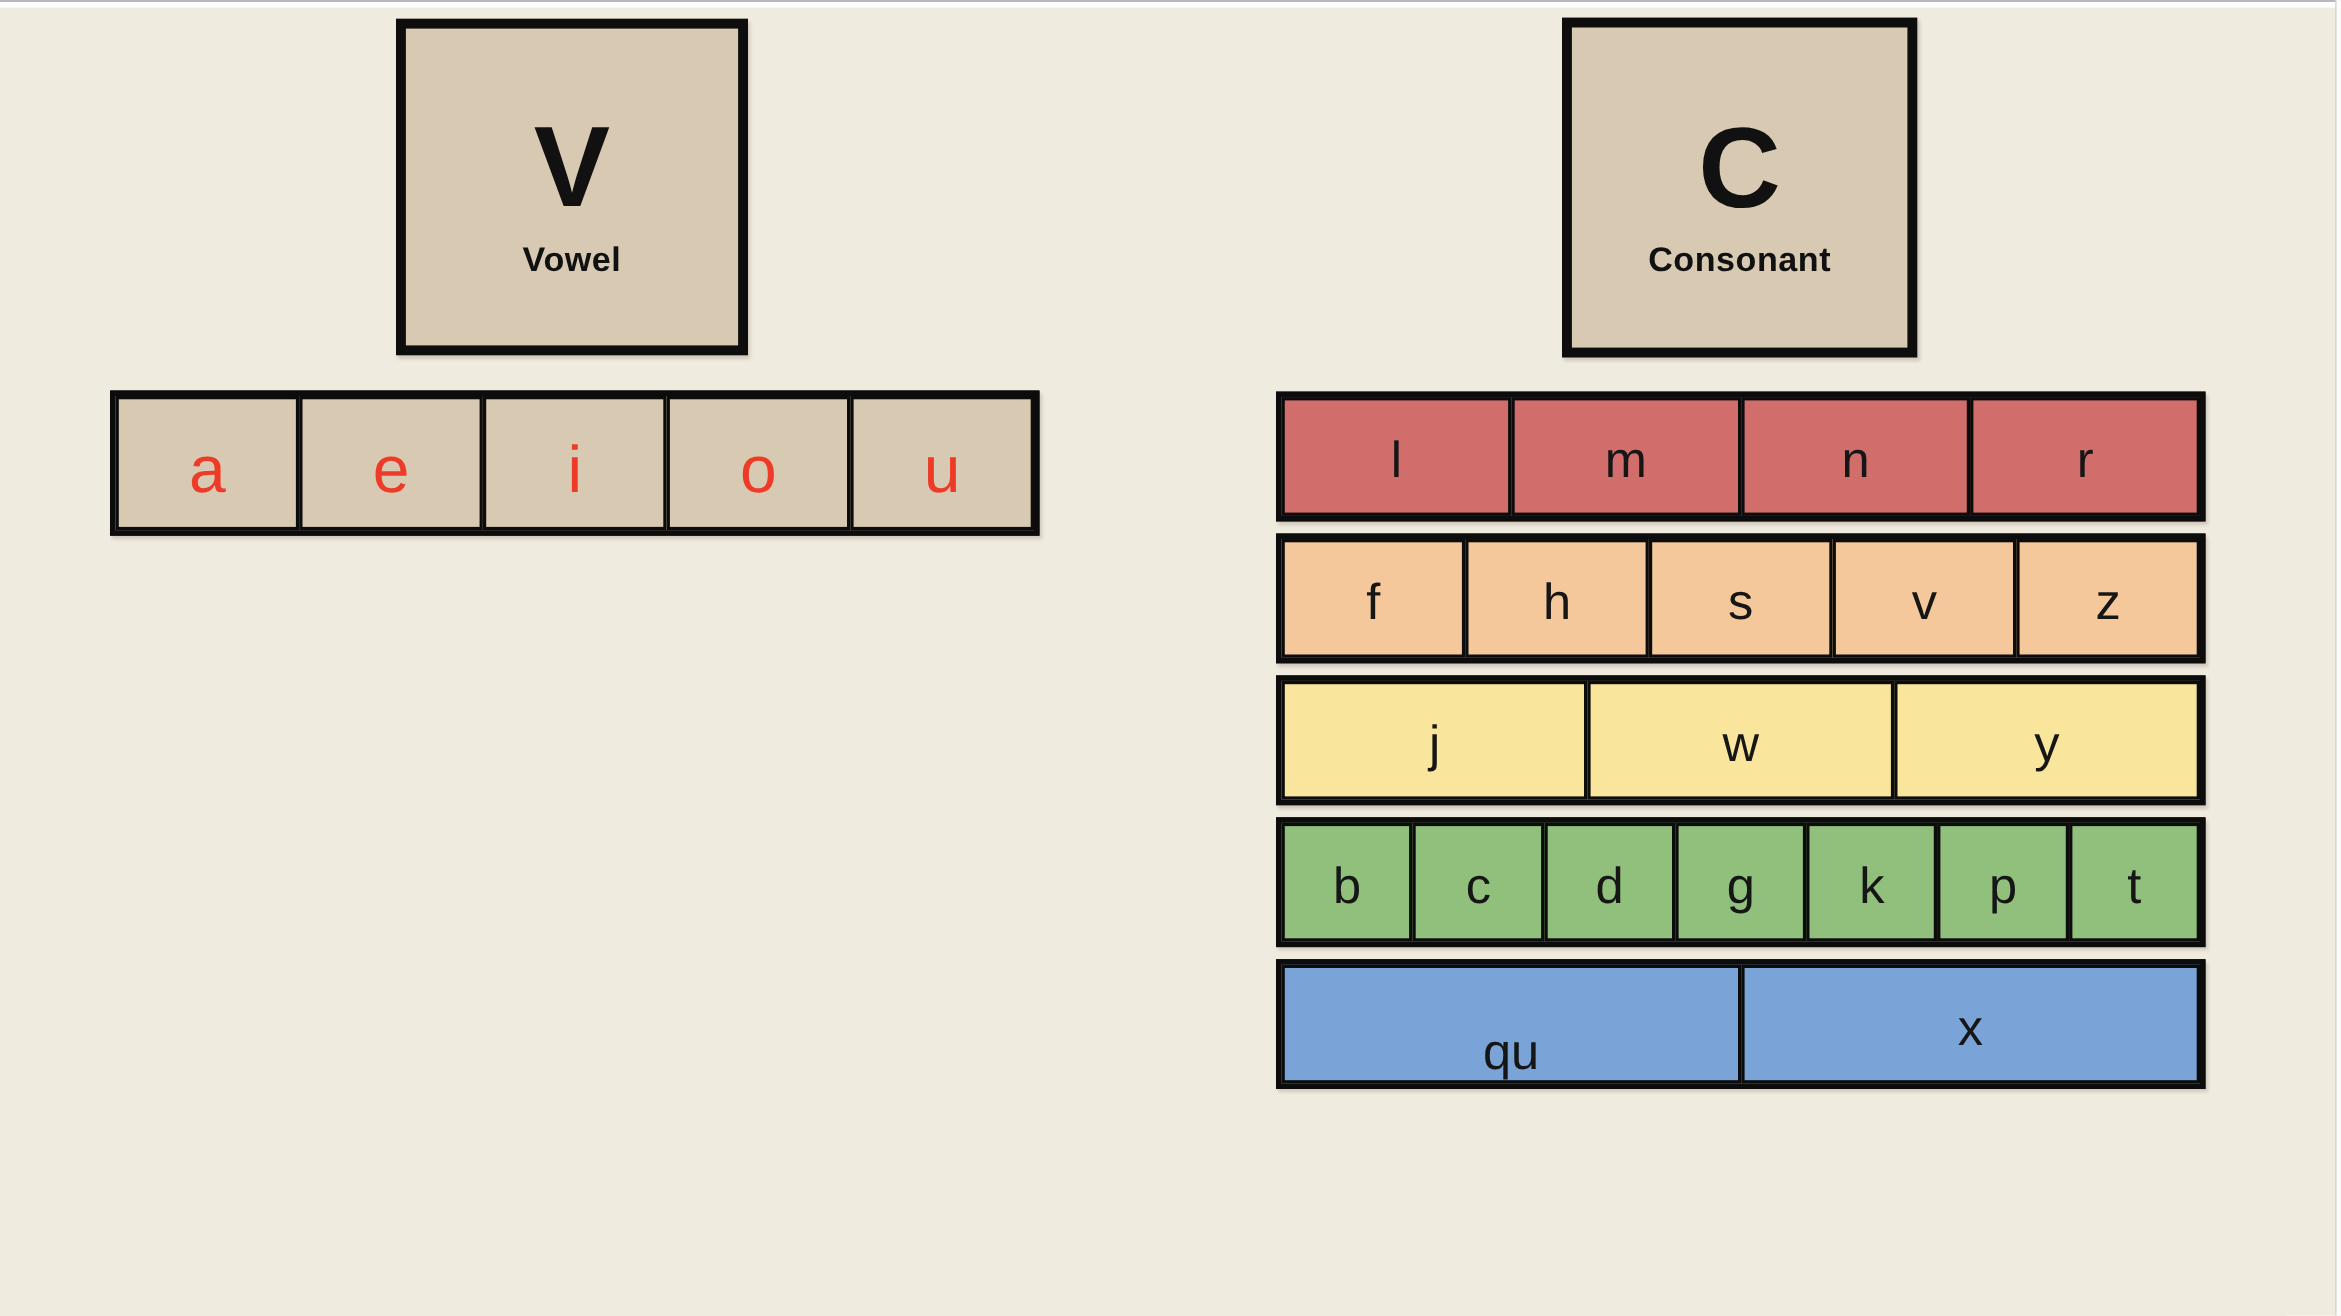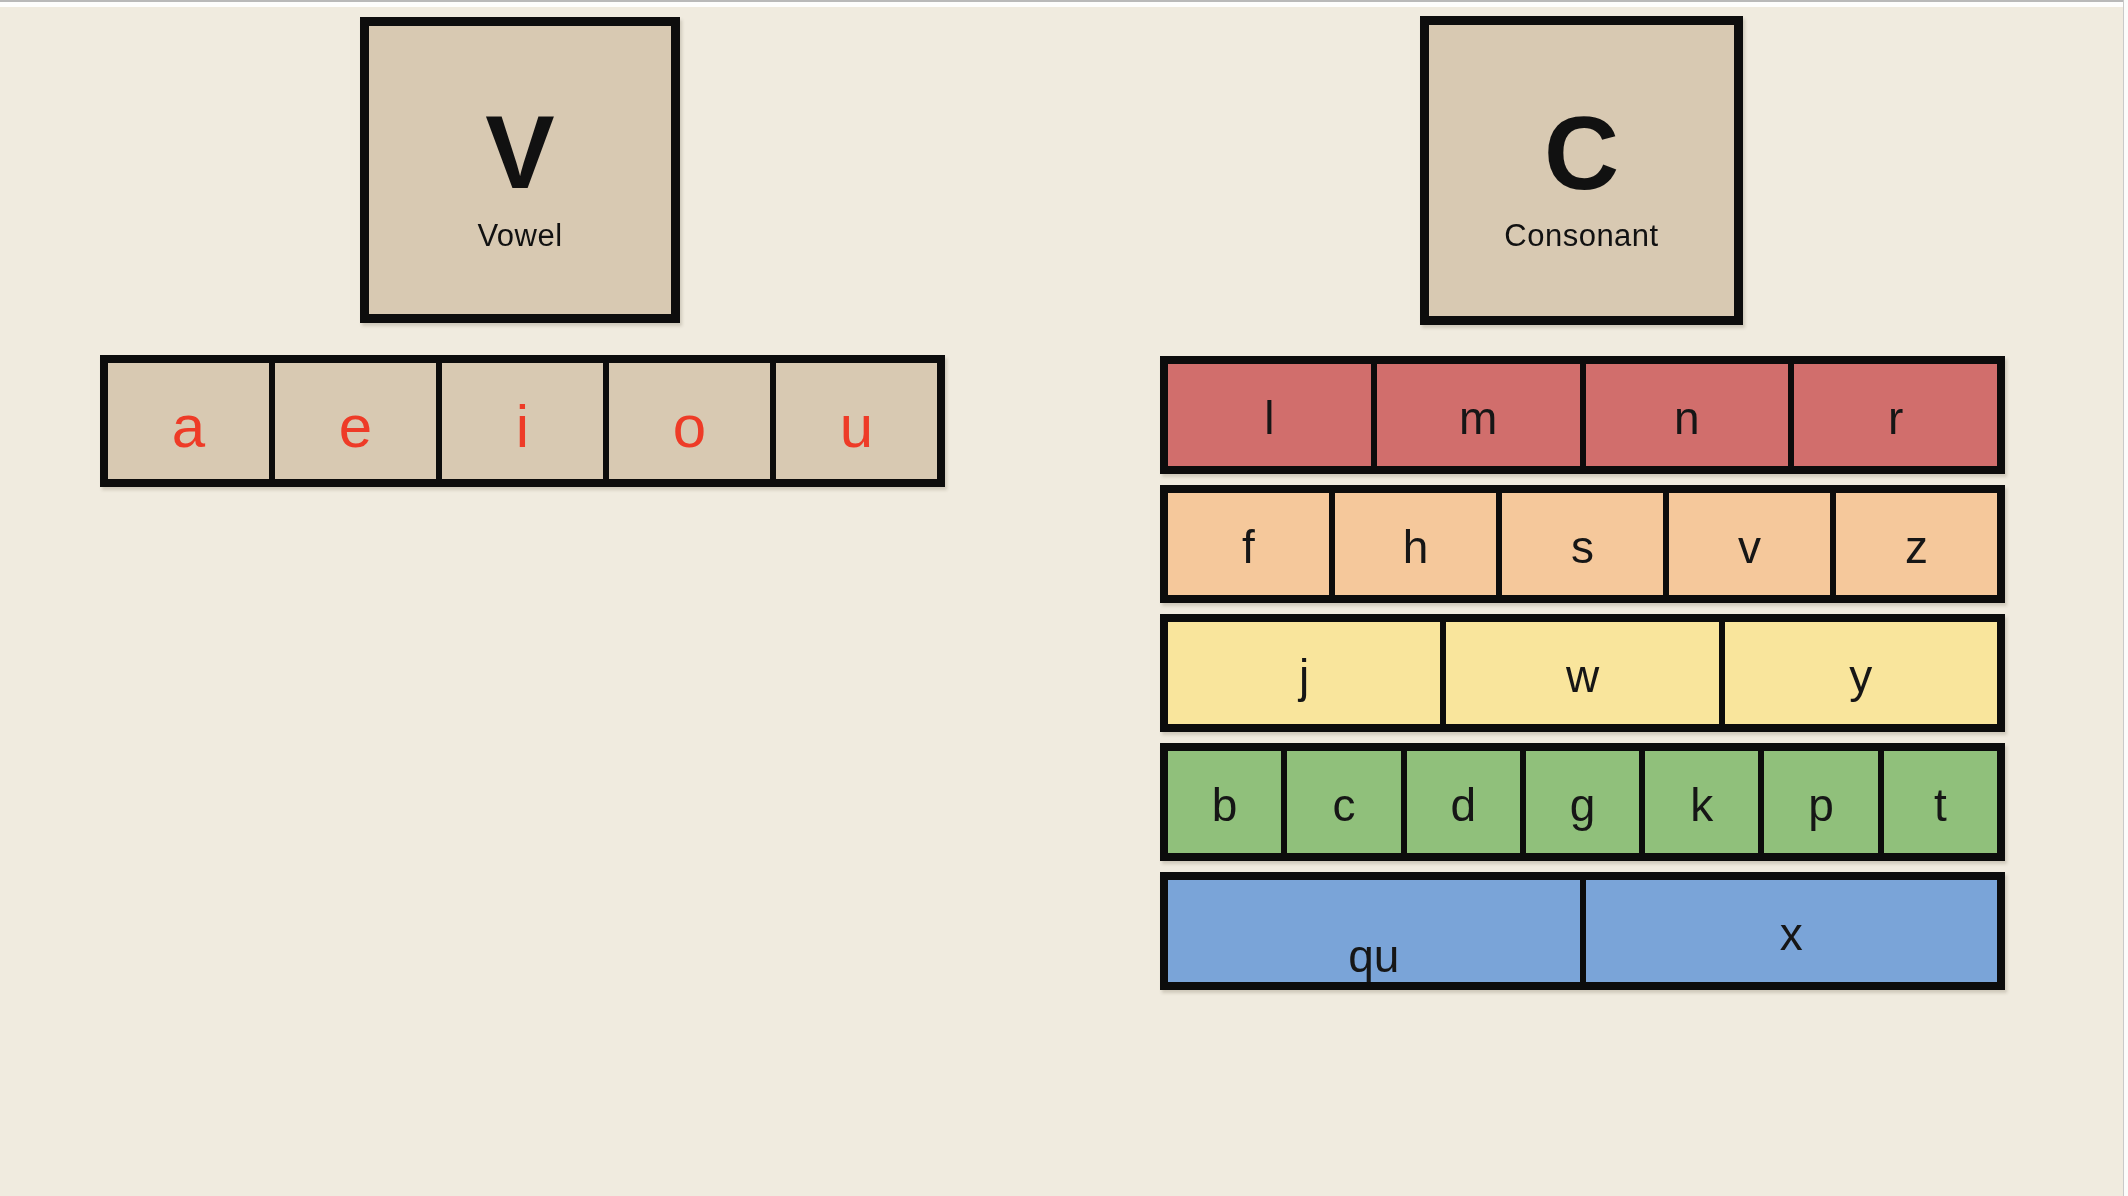--- a/index.html
+++ b/index.html
@@ -51,21 +51,21 @@
   #consonant-card { left: 1420px; top: 16px; width: 323px; height: 309px; }
   .card-symbol {
     font-size: 104px;
     line-height: 1.05;
     font-weight: 600;
     color: #111111;
   }
   .card-label {
     margin-top: 10px;
     font-size: 31px;
-    font-weight: 400;
+    font-weight: 700;
     letter-spacing: 0.5px;
     color: #111111;
   }
 
   
   .tile-row {
     box-sizing: border-box;
     display: flex;
     border: 5px solid #0c0c0c;
     background: #0c0c0c;

